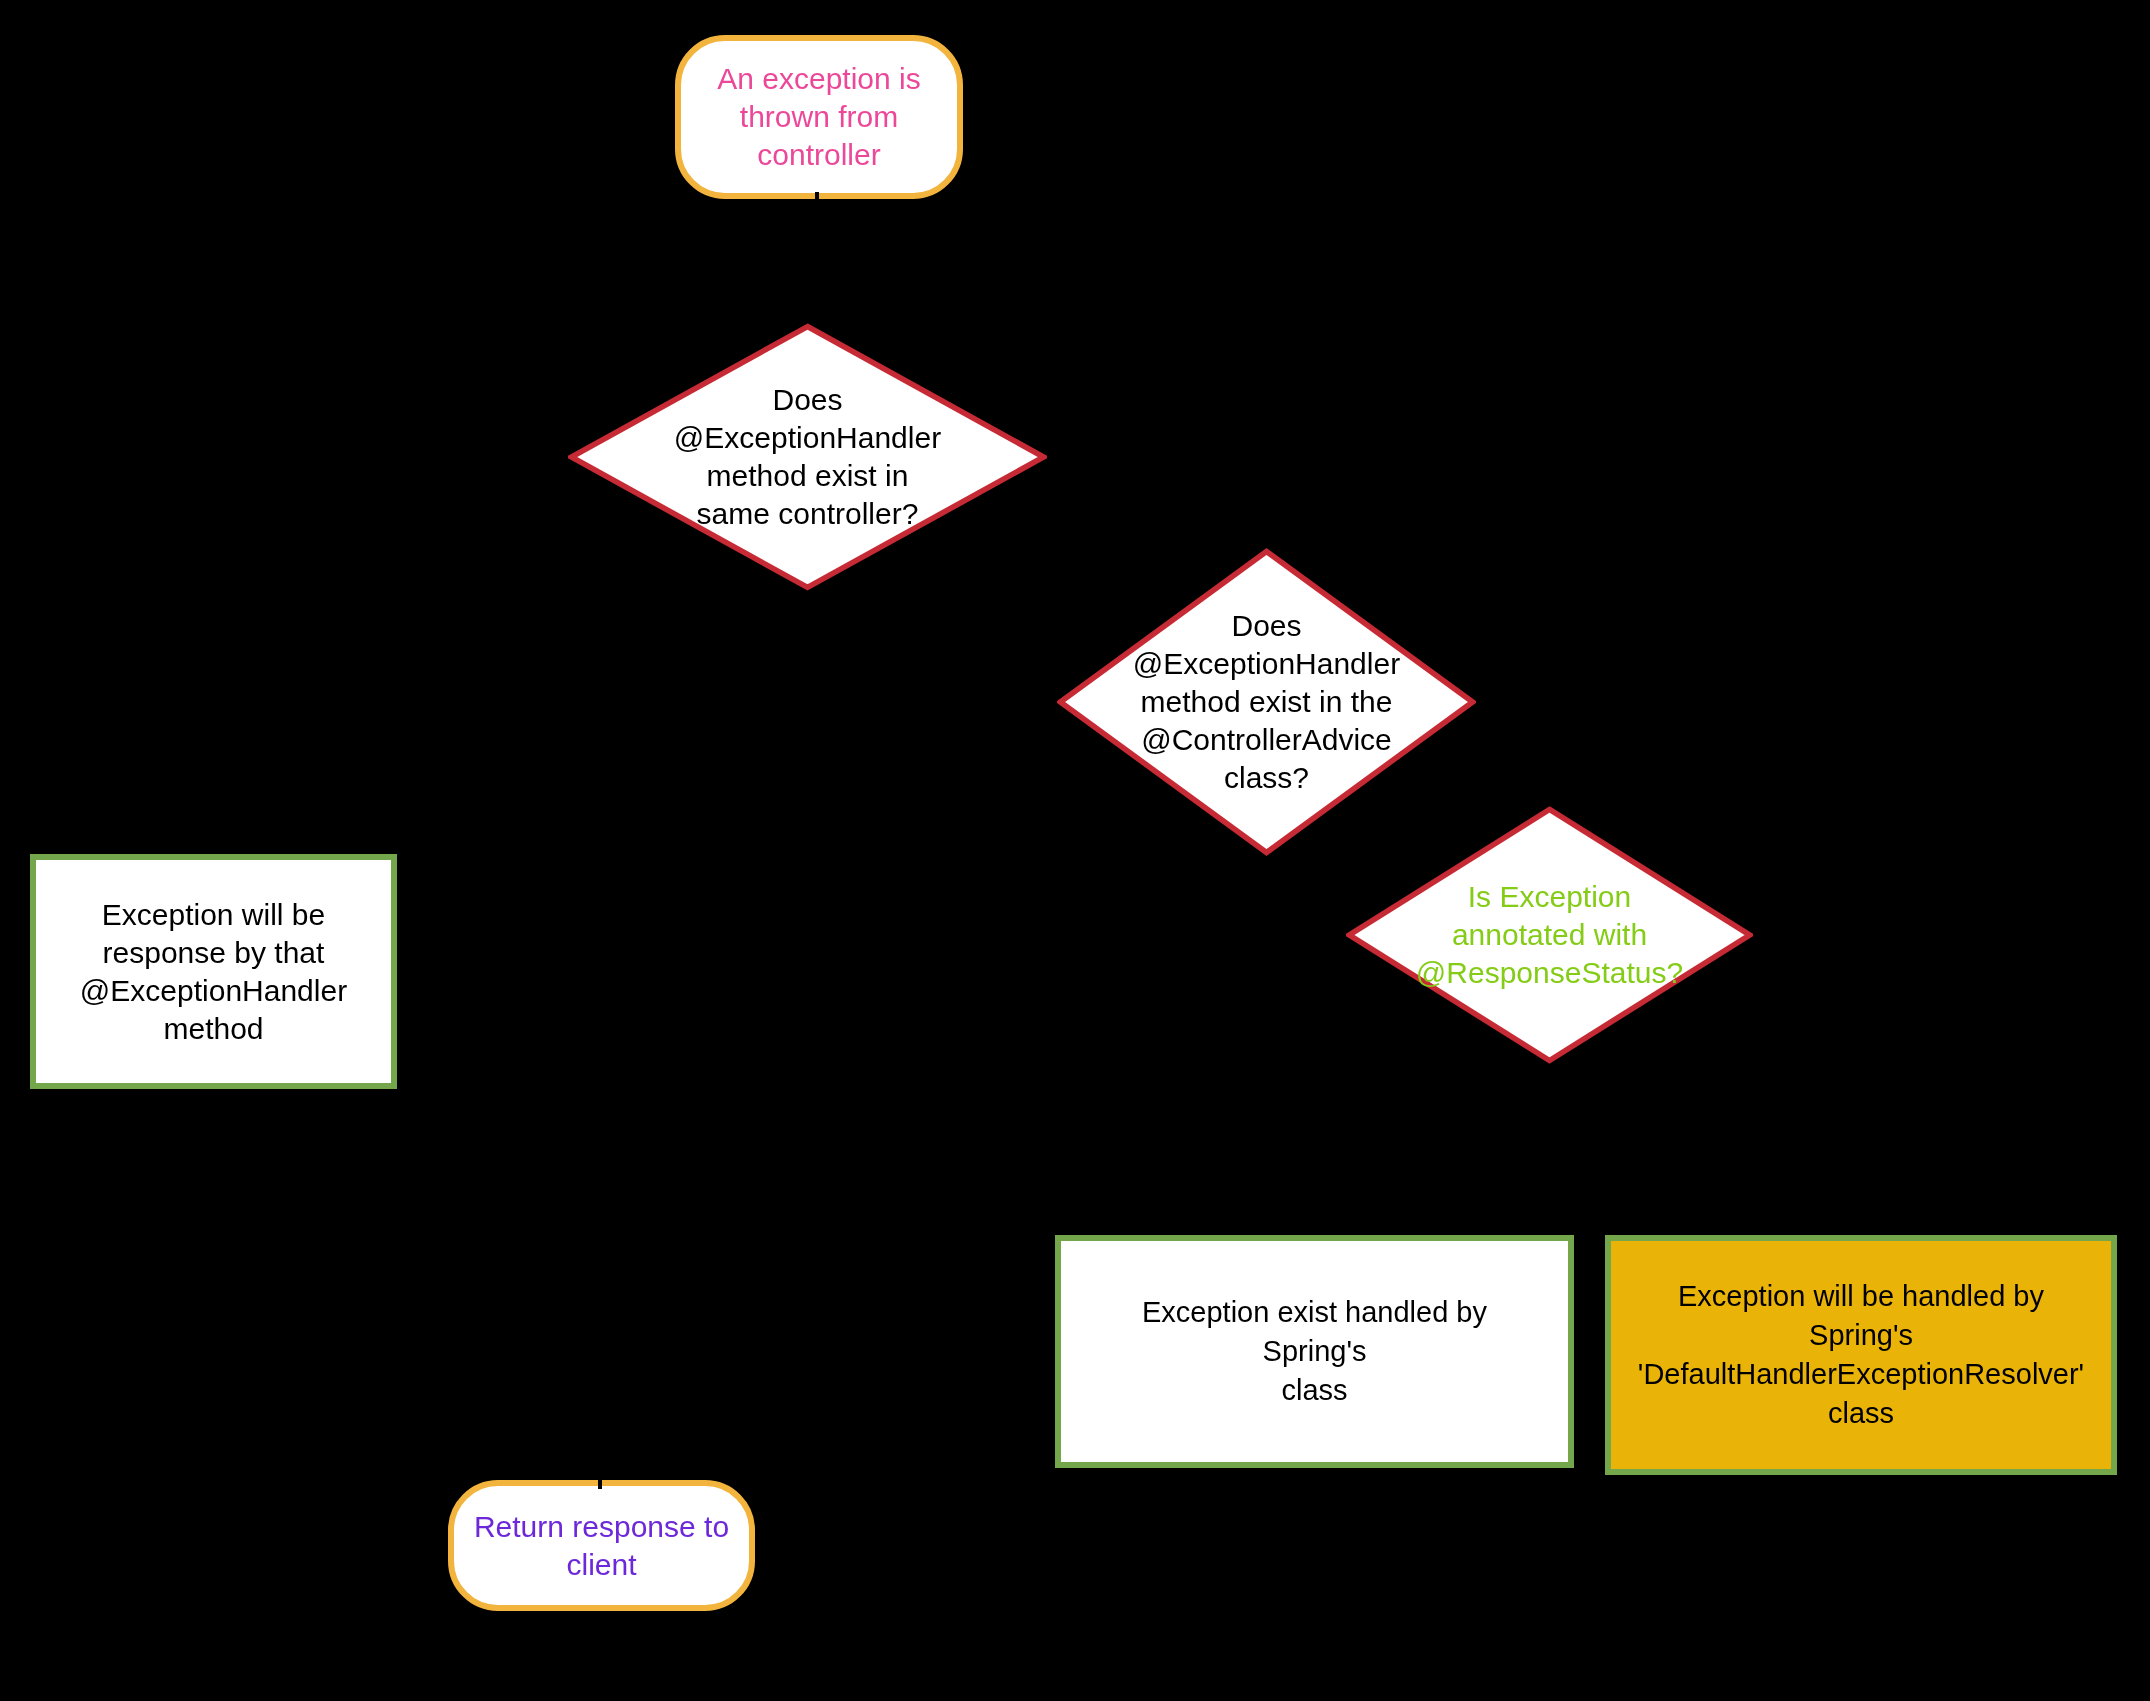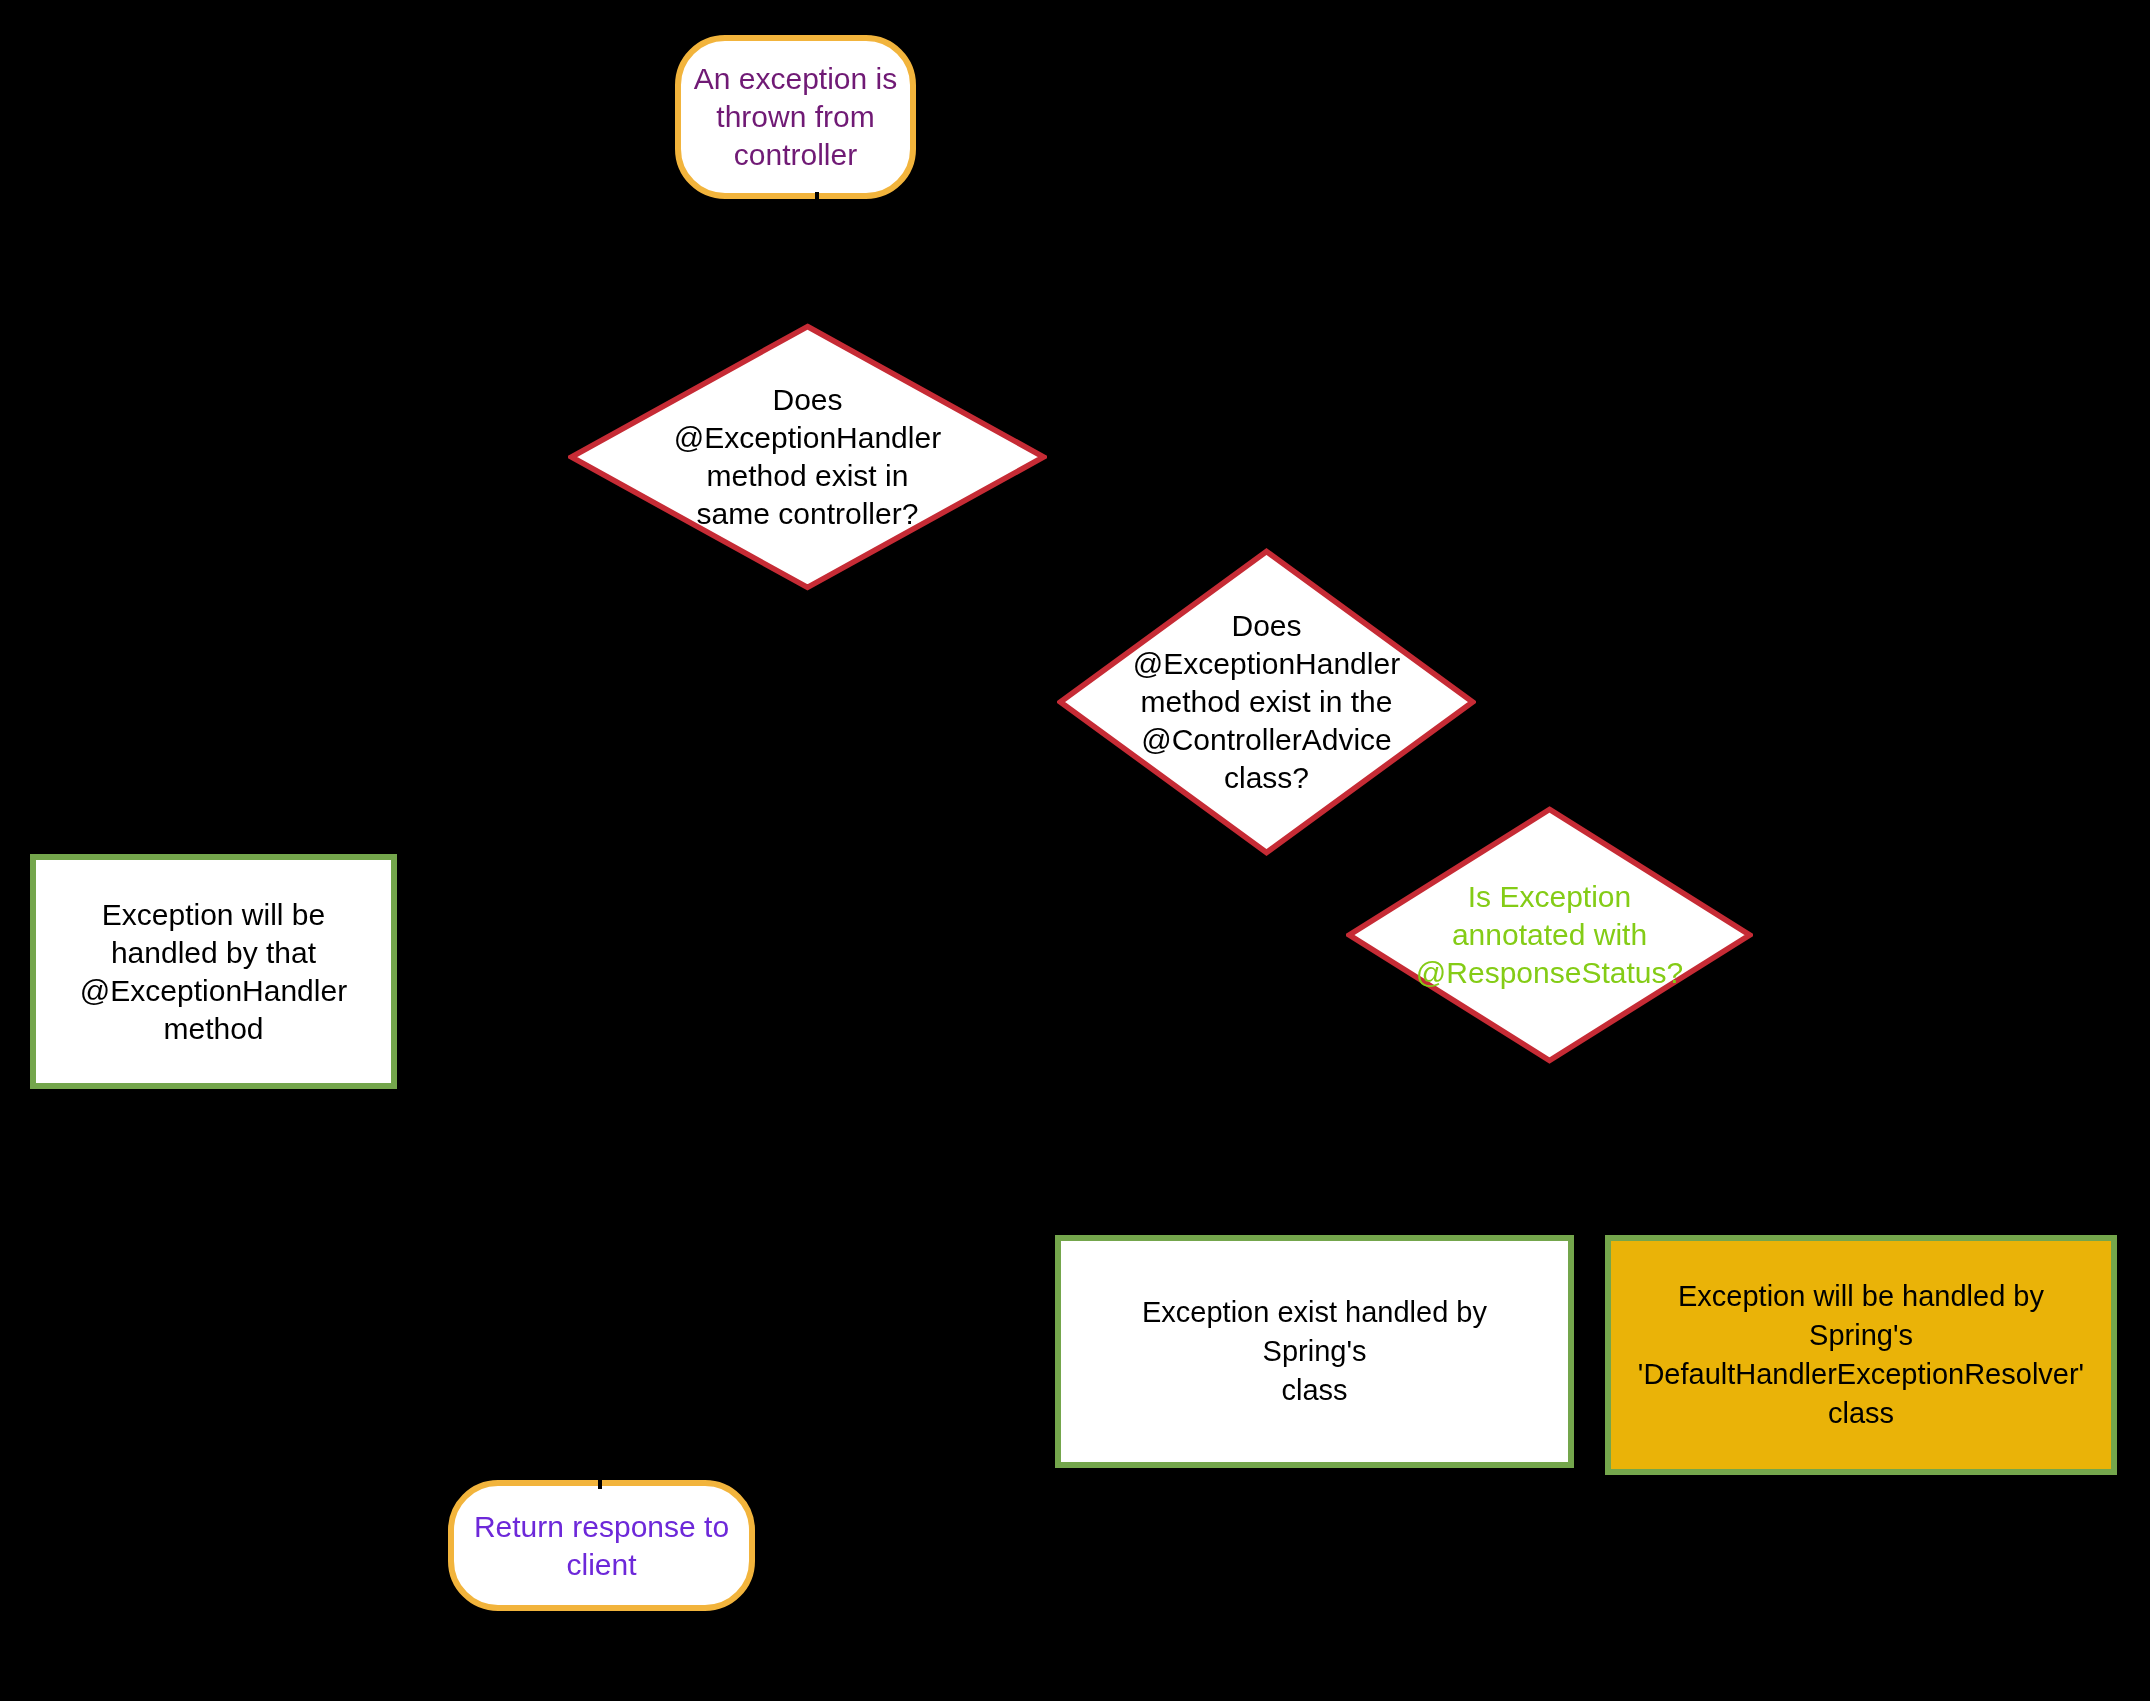--- a/index.html
+++ b/index.html
@@ -37,21 +37,21 @@
     <path class="connector" d="M1223,533 L1480,533 L1480,640" stroke="#000000"></path>
     <path class="connector" d="M1725,820 L1810,820 L1810,942" stroke="#000000"></path>
     <path class="connector" d="M1480,1000 L1480,1135 L413,1135" stroke="#000000"></path>
     <path class="connector" d="M1810,1243 L1810,1340 L1535,1340 L1535,1443" stroke="#000000"></path>
     <path class="connector" d="M2047,1092 L2174,1092 L2174,1443" stroke="#000000"></path>
     <path class="connector" d="M224,1272 L224,1688 L701,1688 L701,1729" stroke="#000000"></path>
     <path class="connector" d="M1535,1715 L1535,1806 L882,1806" stroke="#000000"></path>
     <path class="connector" d="M2174,1715 L2174,1850 L882,1850" stroke="#000000"></path>
   </svg>
 
-  <div class="node terminator" style="left: 675px; top: 35px; width: 241px; height: 164px; color: #701a75; background: rgb(255, 255, 255); border-color: rgb(242, 180, 60);">
+  <div class="node terminator" style="left: 675px; top: 35px; width: 288px; height: 164px; color: #ec4899; background: rgb(255, 255, 255); border-color: rgb(242, 180, 60);">
     <div class="label">
         <div class="line">An exception is</div>
         <div class="line">thrown from</div>
         <div class="line">controller</div>
       </div>
   </div>
 
   <div class="node decision" style="left: 568px; top: 323px; width: 479px; height: 268px; color: rgb(0, 0, 0);">
     <svg class="diamond" viewBox="0 0 560 313">
         <polygon points="280,4 556,156.5 280,309 4,156.5" fill="#FFFFFF" stroke="#C62B35"></polygon>
@@ -84,21 +84,21 @@
     <div class="label">
         <div class="line">Is Exception</div>
         <div class="line">annotated with</div>
         <div class="line">@ResponseStatus?</div>
       </div>
   </div>
 
   <div class="node process" style="left: 30px; top: 854px; width: 367px; height: 235px; color: rgb(0, 0, 0); background: rgb(255, 255, 255); border-color: rgb(116, 166, 76);">
     <div class="label">
         <div class="line">Exception will be</div>
-        <div class="line">handled by that</div>
+        <div class="line">response by that</div>
         <div class="line">@ExceptionHandler</div>
         <div class="line">method</div>
       </div>
   </div>
 
   <div class="node process small" style="left: 1055px; top: 1235px; width: 519px; height: 233px; color: rgb(0, 0, 0); background: rgb(255, 255, 255); border-color: rgb(116, 166, 76);">
     <div class="label">
         <div class="line">Exception exist handled by</div>
         <div class="line">Spring's</div>
         <div class="line">class</div>

